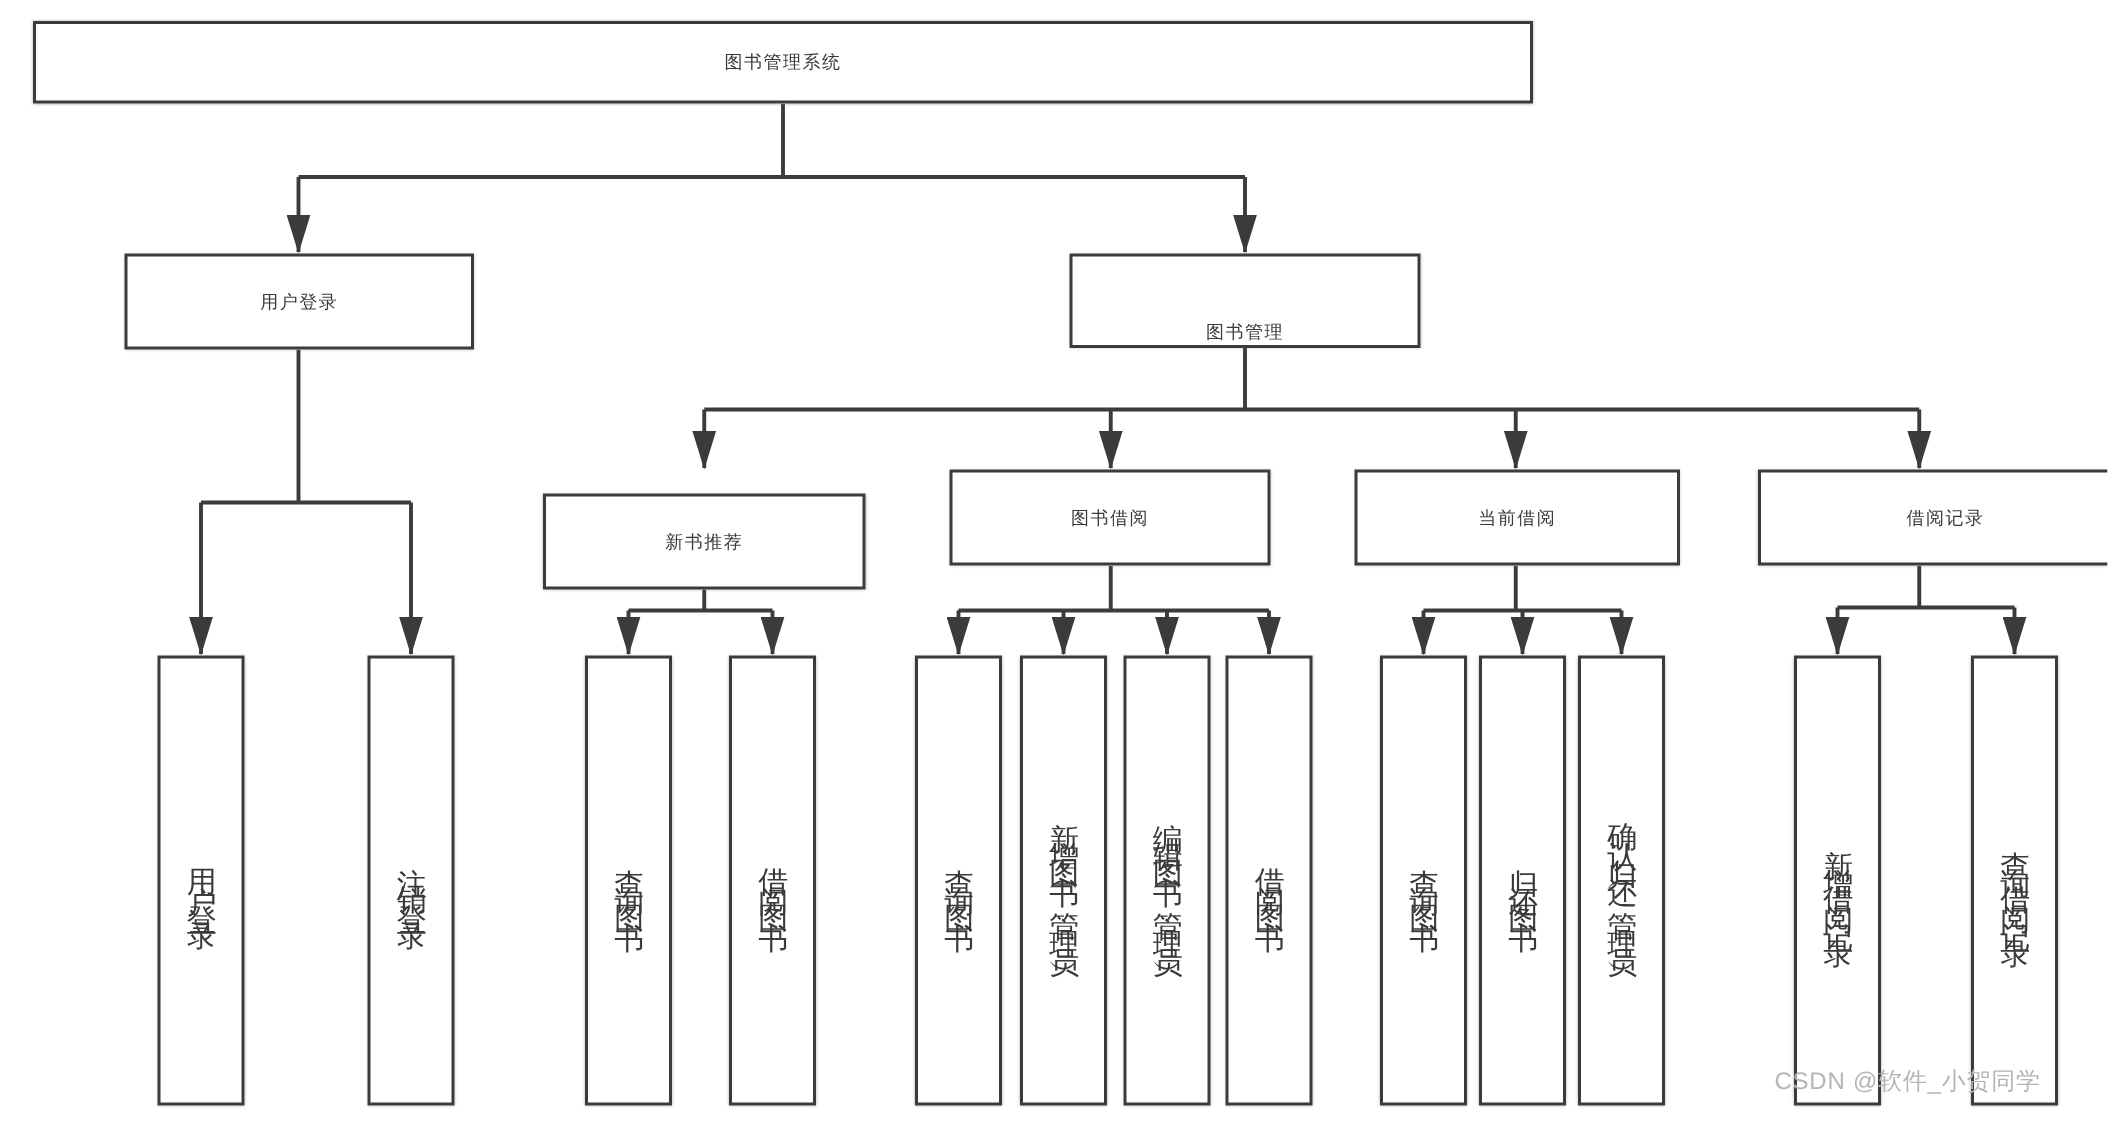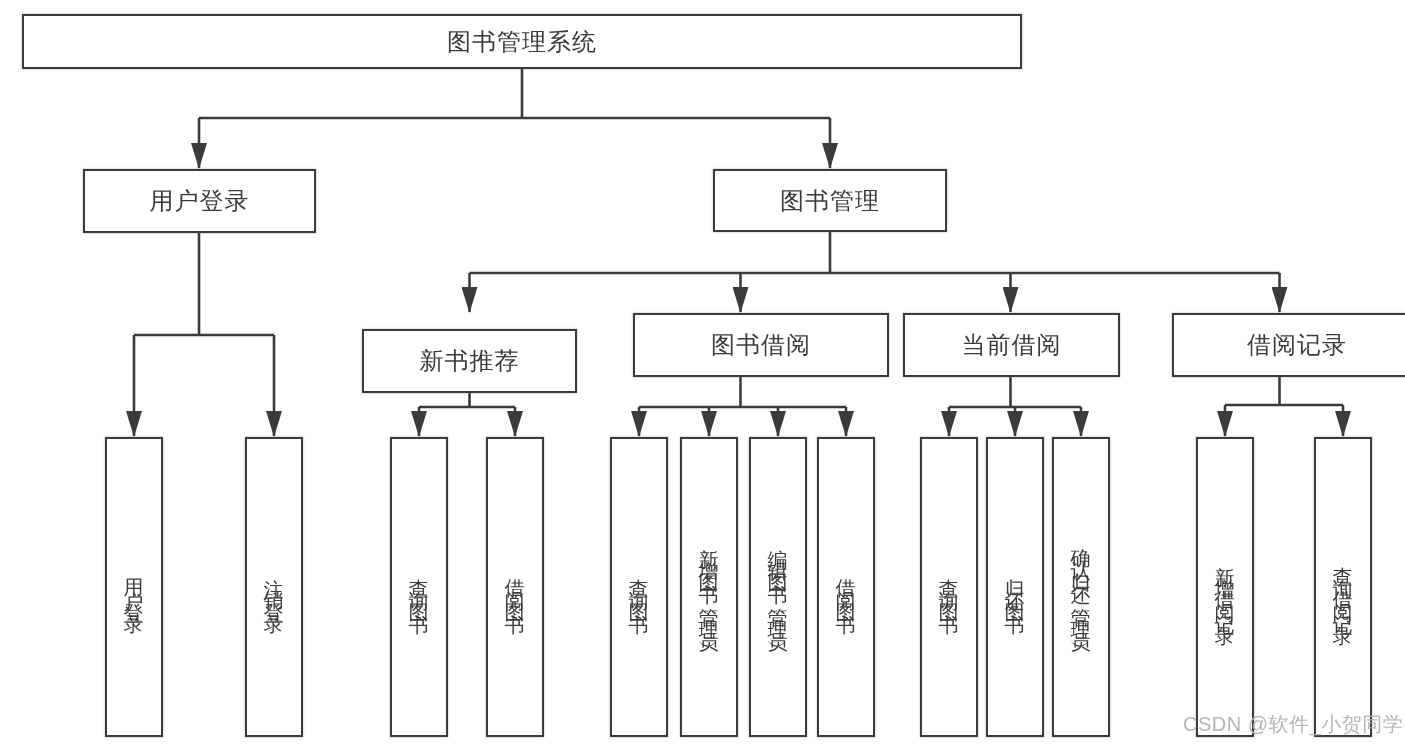--- a/index.html
+++ b/index.html
@@ -16,47 +16,47 @@
   .node{
     position:absolute;
     box-sizing:border-box;
     background:#ffffff;
     border:2.6px solid #3b3b3b;
     box-shadow:0 0 2px rgba(110,110,110,0.55);
     display:flex;align-items:center;justify-content:center;
     color:#3a3a3a;
     z-index:2;
   }
-  .h-node{font-size:24px;letter-spacing:1px;}
+  .h-node{font-size:12px;letter-spacing:1px;}
   .leaf{
     top:437px;height:300px;width:58px;
     font-size:20px;
     writing-mode:vertical-rl;
     text-orientation:upright;
     letter-spacing:12px;
     line-height:1;
   }
   
   .p-root{left:22px;top:14px;width:1000px;height:55px;}
   .p-user-login{left:83px;top:169px;width:233px;height:64px;}
-  .p-book-mgmt{left:713px;top:169px;width:234px;height:63px;}
+  .p-book-mgmt{left:713px;top:169px;width:234px;height:63px;align-items:flex-end;}
   .p-new-book-rec{left:362px;top:313px;width:215px;height:64px;margin-top:16px;}
-  .p-book-borrow{left:633px;top:313px;width:256px;height:64px;}
+  .p-book-borrow{left:633px;top:313px;width:214px;height:64px;}
   .p-current-borrow{left:903px;top:313px;width:217px;height:64px;}
   .p-borrow-records{left:1172px;top:313px;width:250px;height:64px;}
   .p-l1{left:105px;}  .p-l2{left:245px;}
   .p-l3{left:390px;}  .p-l4{left:486px;}
   .p-l5{left:610px;}  .p-l6{left:680px;}
   .p-l7{left:749px;}  .p-l8{left:817px;}
   .p-l9{left:920px;}  .p-l10{left:986px;} .p-l11{left:1052px;}
   .p-l12{left:1196px;} .p-l13{left:1314px;}
   
   #watermark{
     position:absolute;left:1183px;top:711px;
-    font-size:20px;color:#b5b5b5;z-index:3;
+    font-size:16px;color:#b5b5b5;z-index:3;
     white-space:nowrap;letter-spacing:0.5px;
   }
 </style>
 </head>
 <body>
 
 <div id="stage">
 
   <svg id="connectors" viewBox="0 0 1405 747" xmlns="http://www.w3.org/2000/svg">
     <defs>

